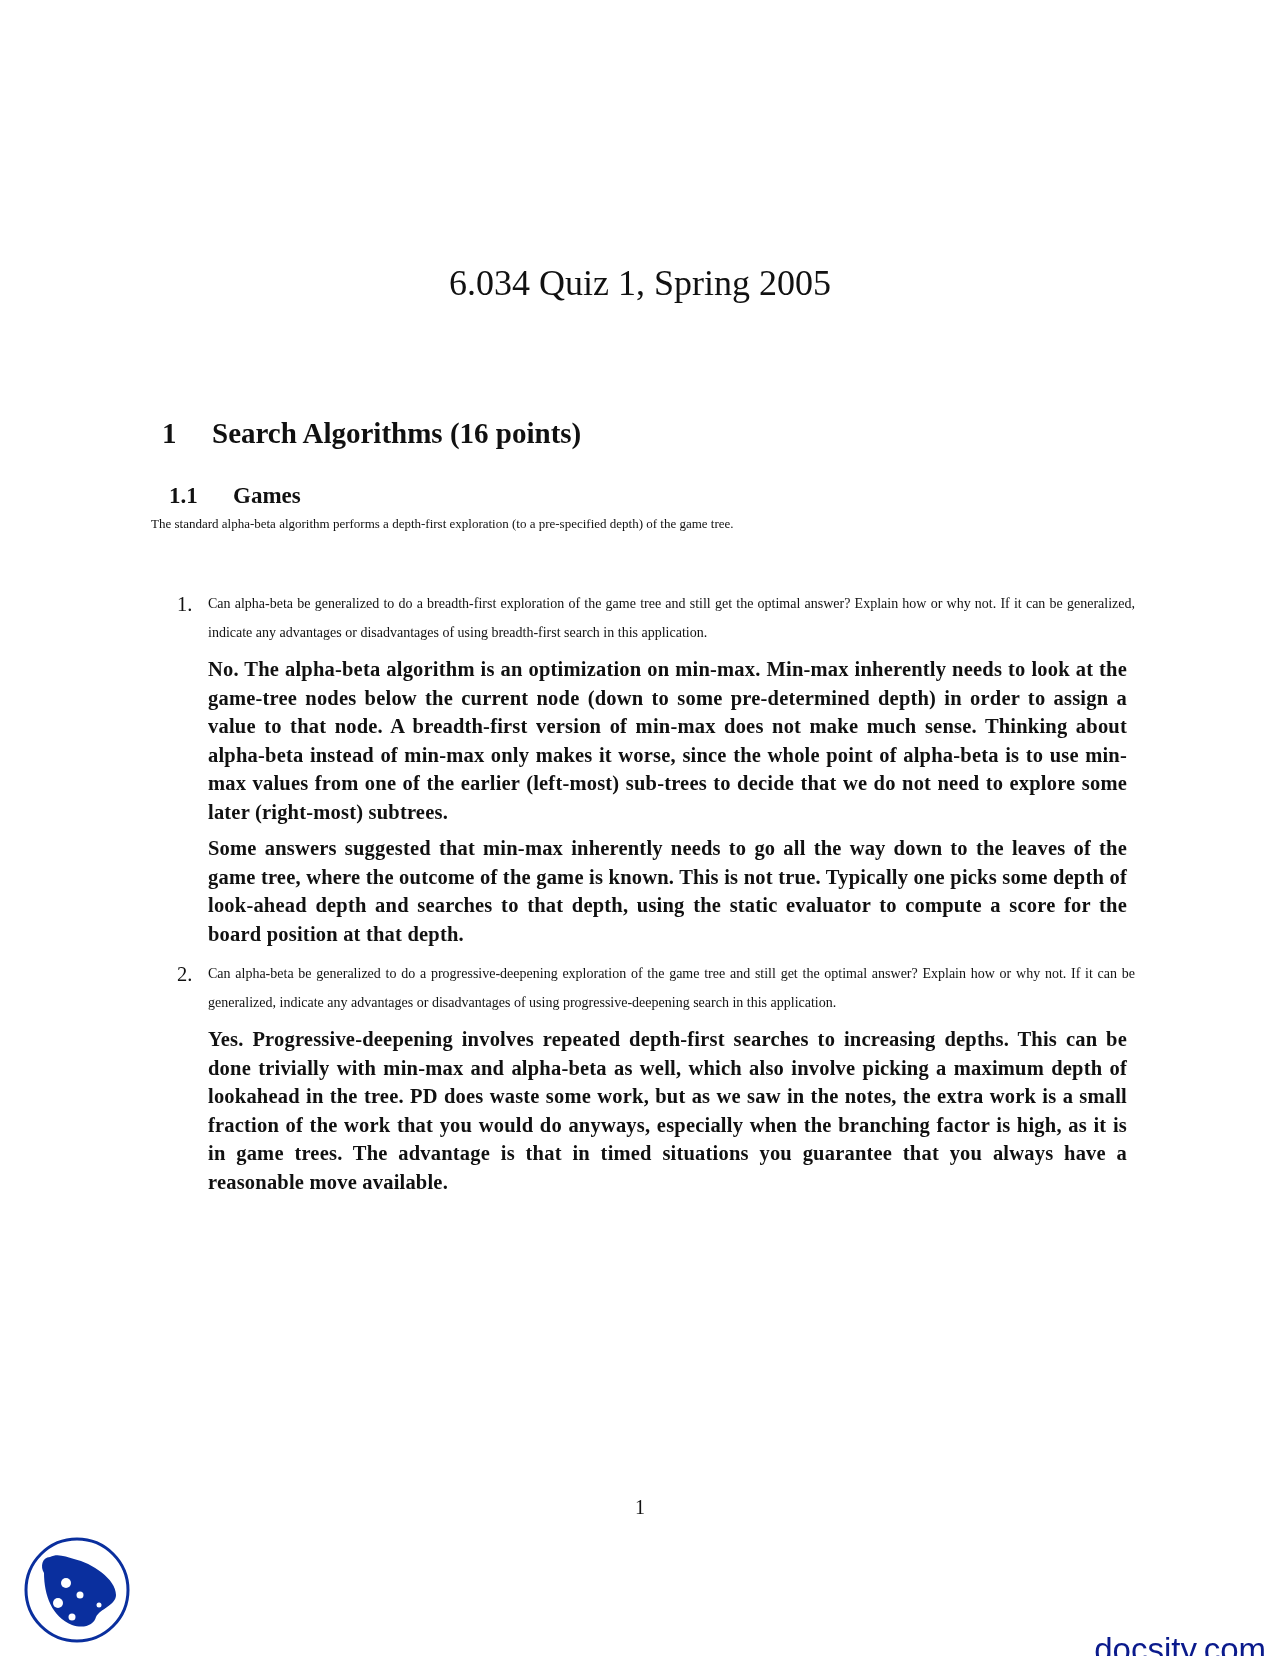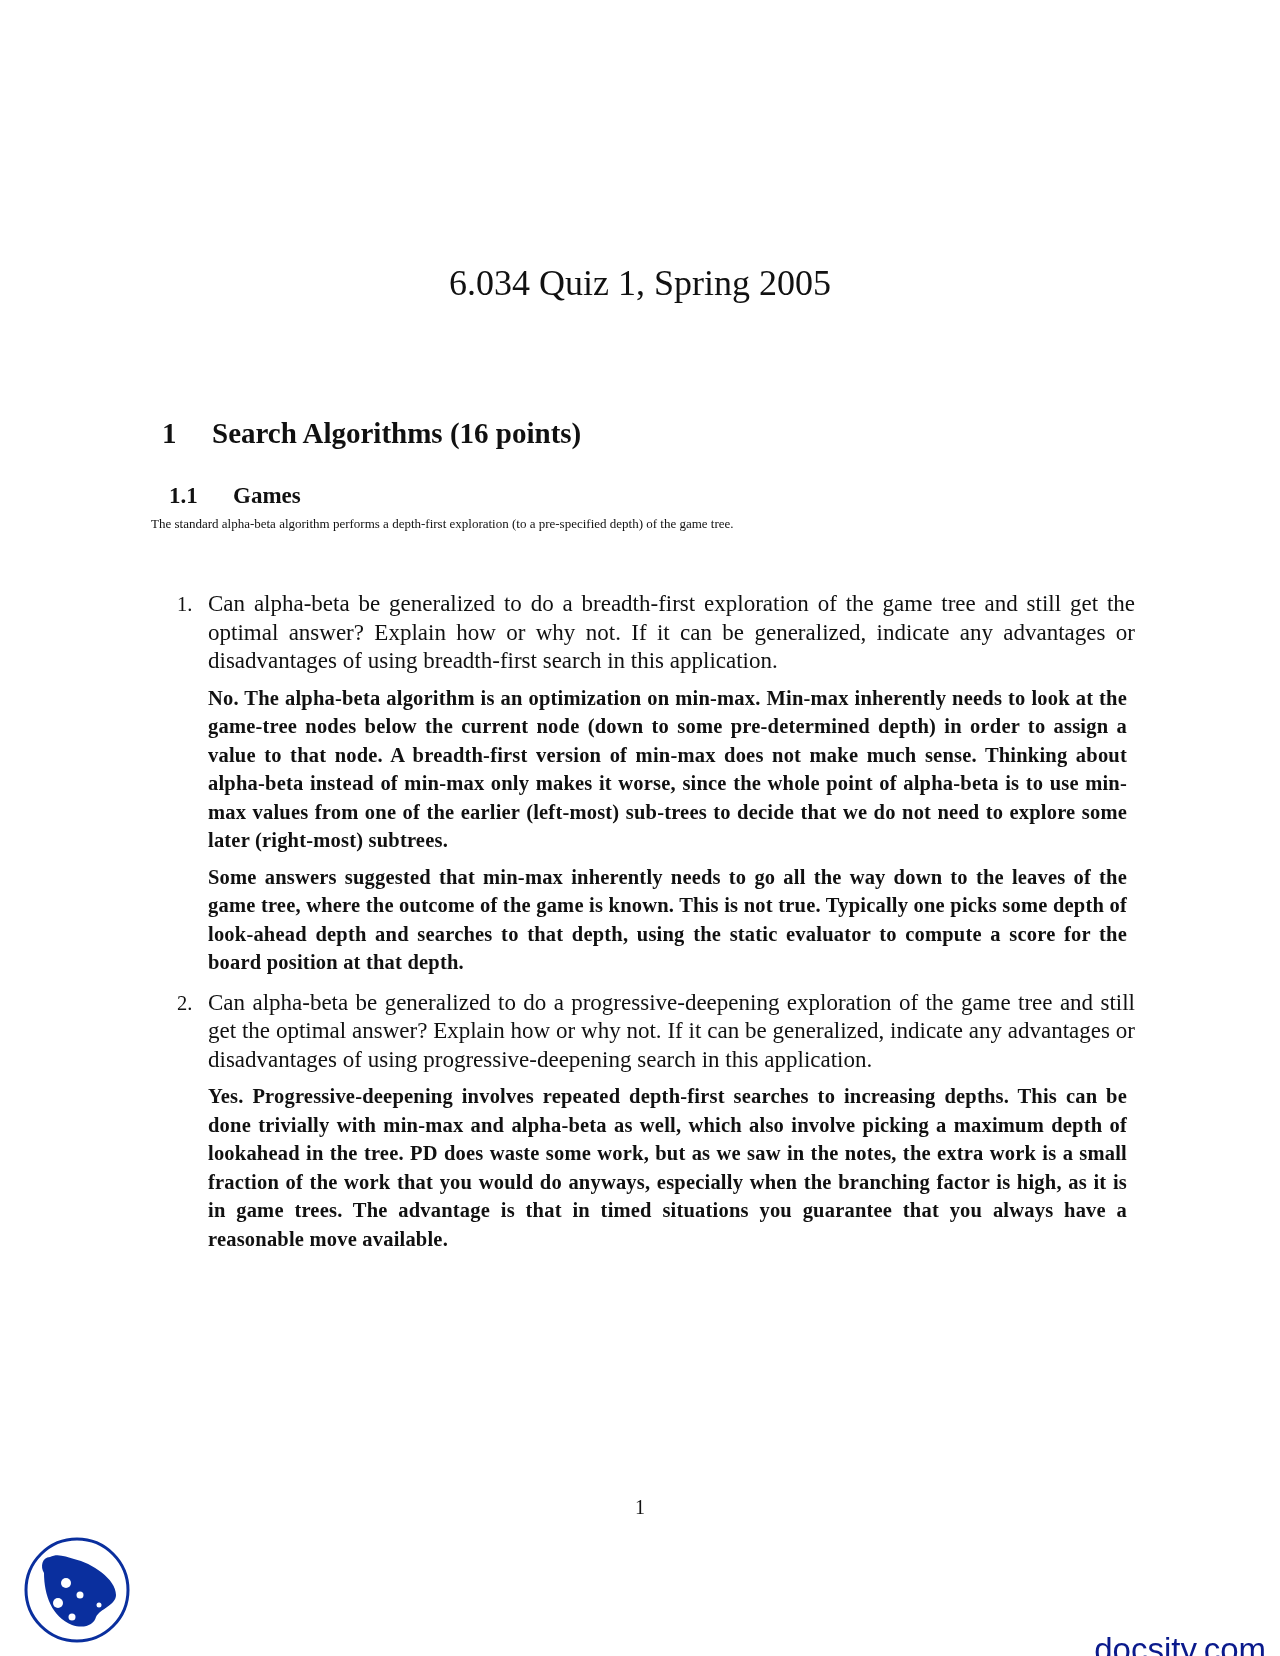--- a/index.html
+++ b/index.html
@@ -14,21 +14,21 @@
   .subsec { position: absolute; left: 151px; top: 455px; font-family: "Liberation Serif", serif;
             font-weight: bold; font-size: 23px; margin: 18px; }
   .subsec .num { display: inline-block; width: 64px; }
   .body { position: absolute; left: 151px; width: 984px; font-family: "Liberation Serif", serif;
           font-size: 13px; line-height: 28.5px; text-align: justify; margin: 0; }
   .intro { top: 500px; }
   ol.qs { position: absolute; left: 151px; top: 580px; width: 984px; margin: 0; padding: 0; list-style: none;
           font-family: "Liberation Serif", serif; }
   ol.qs > li { position: relative; padding-left: 57px; margin: 0 0 12px 0; }
   .qnum { position: absolute; left: 26px; top: 0; font-size: 20.5px; line-height: 28.5px; }
-  .qtext { font-size: 23px; line-height: 28.5px; text-align: justify; margin: 0 0 8px 0; }
+  .qtext { font-size: 14px; line-height: 28.5px; text-align: justify; margin: 0 0 8px 0; }
   .ans { font-weight: bold; font-size: 20.5px; line-height: 28.5px; text-align: justify; margin: 0 8px 8px 0;
          letter-spacing: 0.2px; }
   .pagenum { position: absolute; top: 1486px; left: 0; width: 1280px; text-align: center;
              font-family: "Liberation Serif", serif; font-size: 20px; }
   .logo { position: absolute; left: 22px; top: 1525px; width: 110px; height: 110px; }
   .brand { position: absolute; right: 14px; top: 1621px; font-family: "Liberation Sans", sans-serif;
            font-size: 33px; color: #0a1a8c; }
 </style>
 </head>
 <body>

